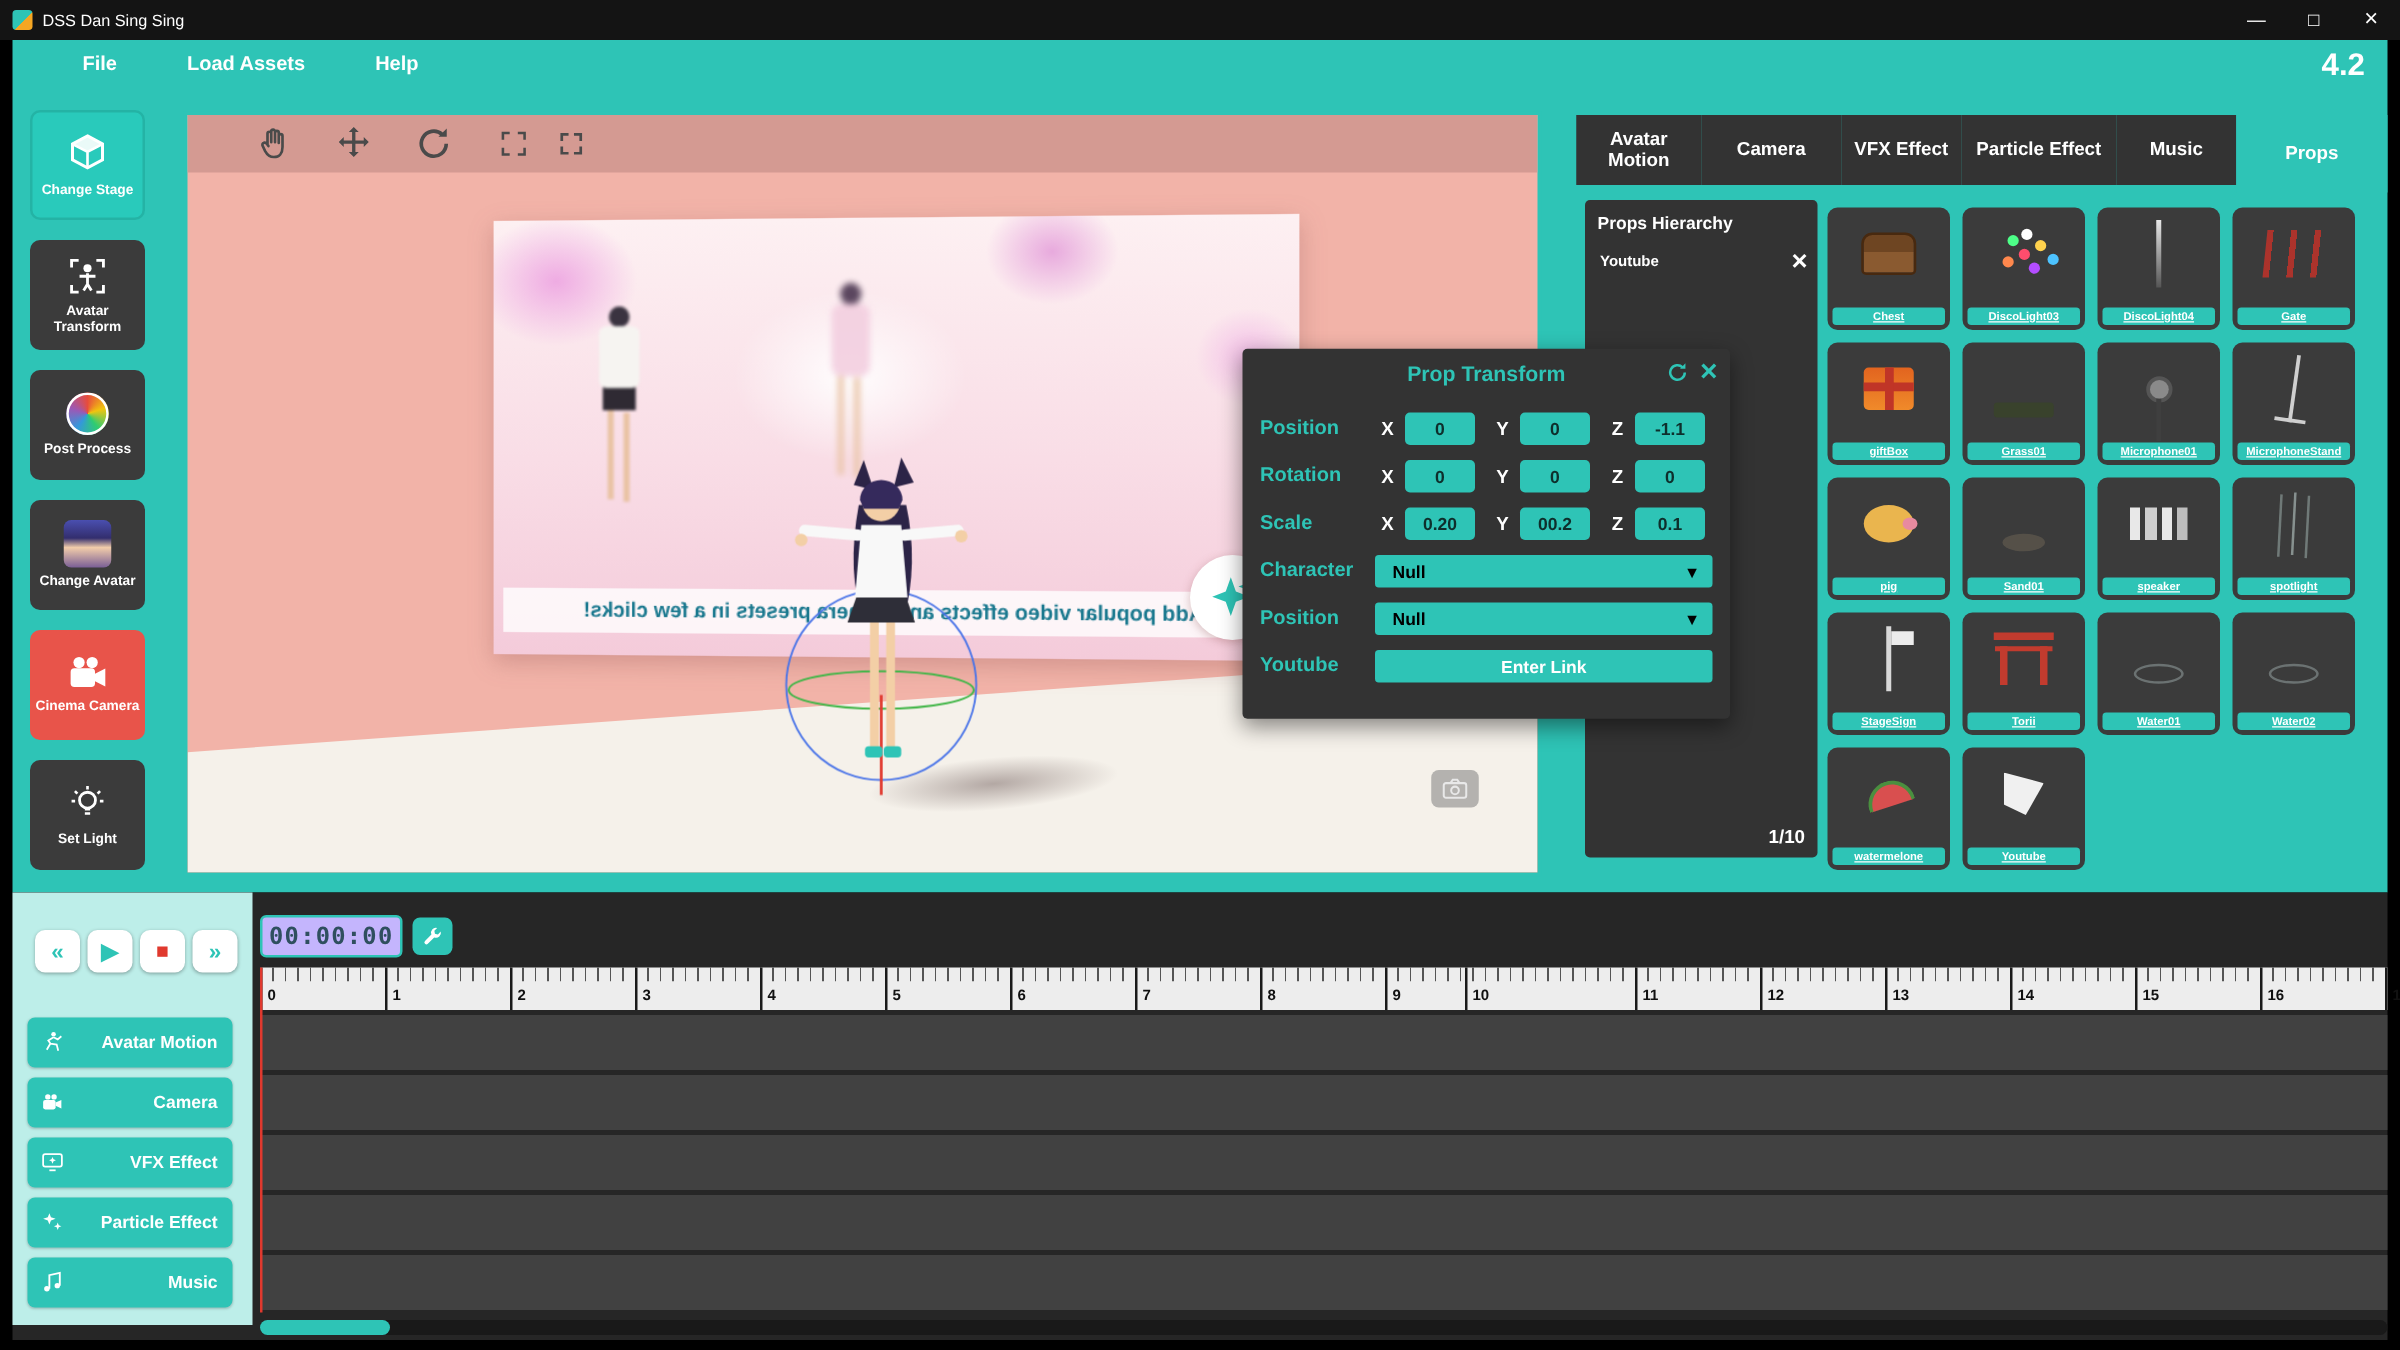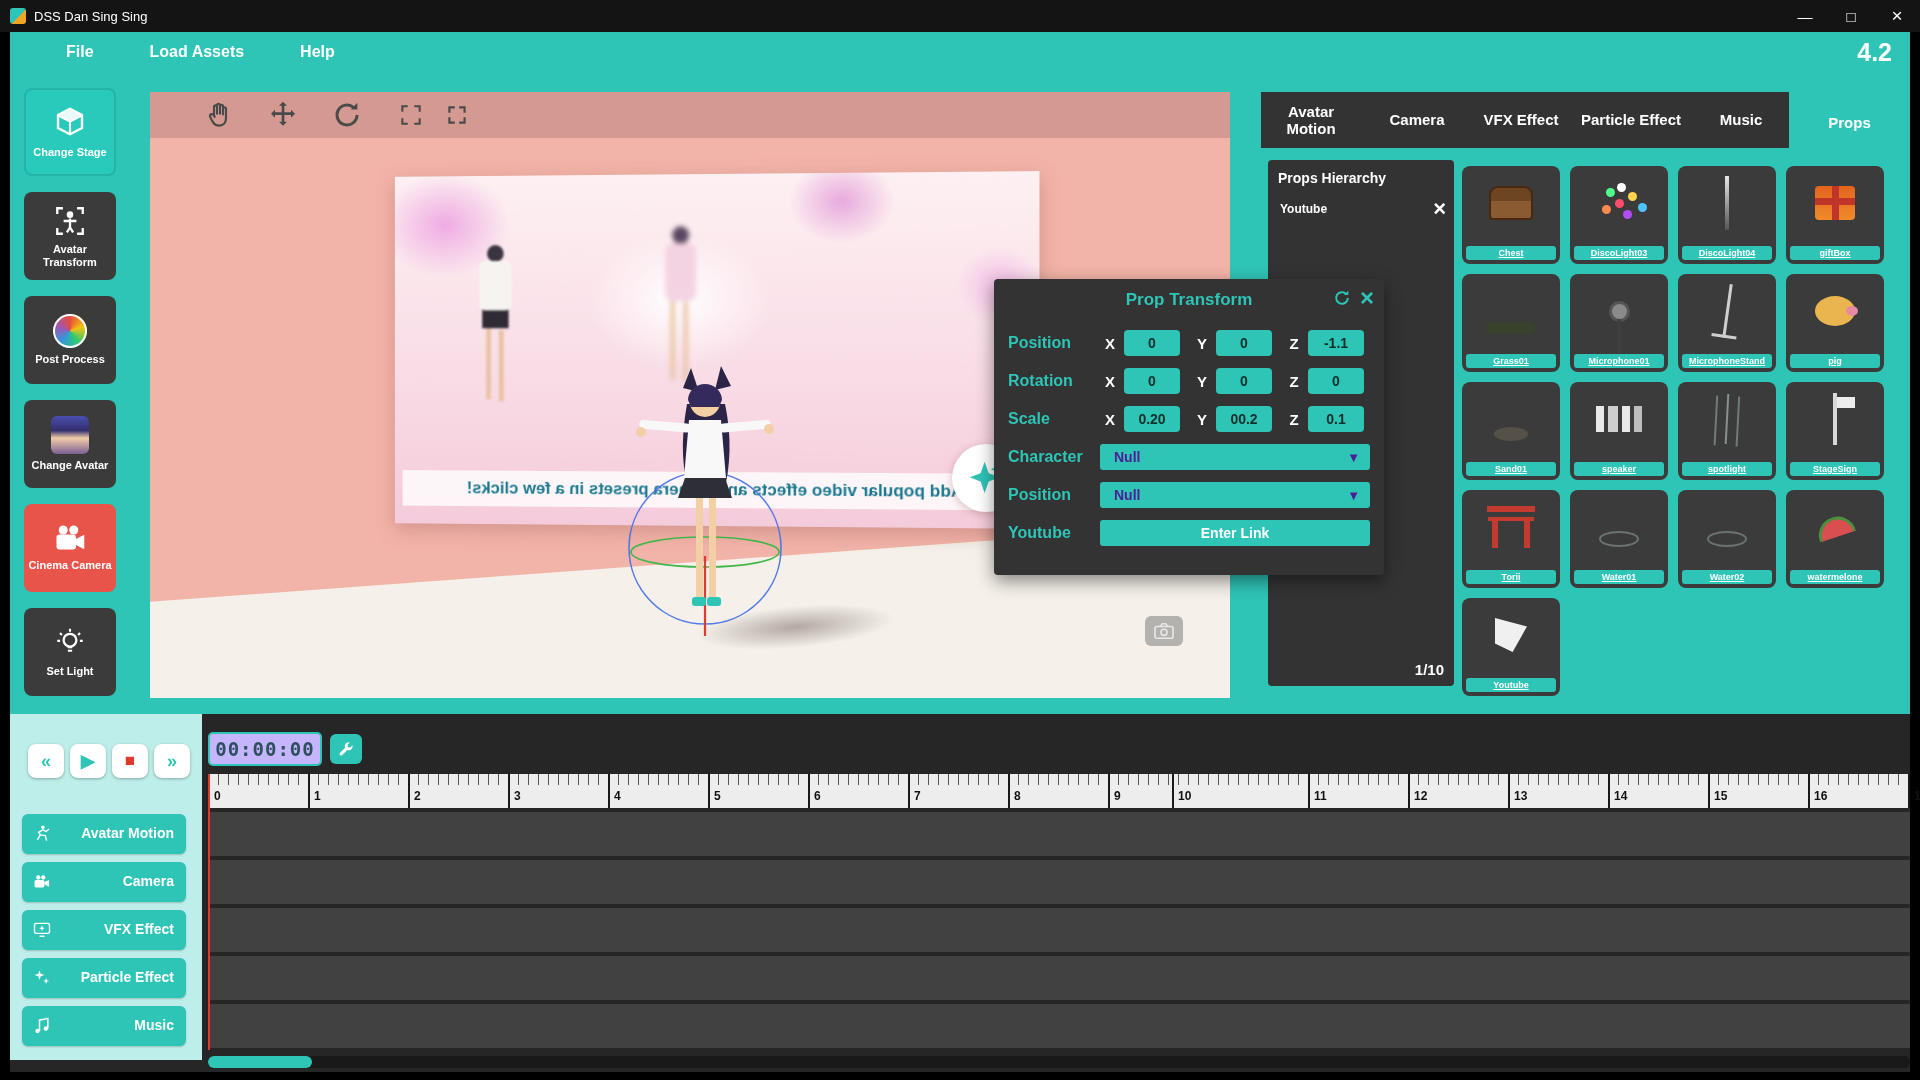--- a/index.html
+++ b/index.html
@@ -107,21 +107,21 @@
   .transform-panel { position:absolute; left:994px; top:279px; width:390px; height:296px; background:#333; border-radius:4px; box-shadow:0 6px 18px rgba(0,0,0,.45); z-index:6; }
   .tp-header { position:relative; height:42px; display:flex; align-items:center; justify-content:center; }
   .tp-title { color:#2ec4b6; font-weight:bold; font-size:17px; }
   .tp-hicons { position:absolute; right:10px; top:8px; display:flex; gap:8px; align-items:center; }
   .tp-x { color:#2ec4b6; font-size:24px; font-weight:bold; line-height:22px; }
   .tp-row { position:absolute; left:14px; right:14px; height:28px; display:flex; align-items:center; }
   .tp-label { width:92px; color:#2ec4b6; font-weight:bold; font-size:16px; }
   .tp-axis { width:20px; color:#fff; font-weight:bold; font-size:15px; text-align:center; margin-right:4px; }
   .tp-value { width:56px; height:26px; background:#2ec4b6; border-radius:4px; color:#0e2f2c; font-weight:bold; font-size:14px; display:flex; align-items:center; justify-content:center; margin-right:12px; }
   .tp-value:last-child { margin-right:0; }
-  .tp-dropdown { flex:1; height:26px; background:#2ec4b6; border-radius:3px; display:flex; align-items:center; color:#4c1d95; font-weight:bold; font-size:14px; padding:0 10px 0 14px; }
+  .tp-dropdown { flex:1; height:26px; background:#2ec4b6; border-radius:3px; display:flex; align-items:center; color:#000000; font-weight:bold; font-size:14px; padding:0 10px 0 14px; }
   .dd-arrow { margin-left:auto; font-size:13px; }
   .tp-button { flex:1; height:26px; background:#2ec4b6; border-radius:3px; display:flex; align-items:center; justify-content:center; color:#fff; font-weight:bold; font-size:14px; }
 
   
   .timeline-bg { position:absolute; left:10px; top:714px; width:1900px; height:358px; background:#262626; }
   .tl-left { position:absolute; left:10px; top:714px; width:192px; height:346px; background:#bdeee9; }
   .ctrl-btn { position:absolute; top:744px; width:36px; height:34px; background:#fff; border-radius:8px; display:flex; align-items:center; justify-content:center; color:#2ec4b6; font-weight:bold; font-size:18px; box-shadow:0 1px 3px rgba(0,0,0,.3); }
   .ctrl-stop { color:#e0392e; font-size:17px; }
   .time-box { position:absolute; left:208px; top:732px; width:114px; height:34px; background:#c4b5fd; border:2px solid #2ec4b6; border-radius:5px; display:flex; align-items:center; justify-content:center; color:#2f4f5f; font-family:"DejaVu Sans Mono", monospace; font-weight:bold; font-size:19px; letter-spacing:1px; }
   .wrench-btn { position:absolute; left:330px; top:734px; width:32px; height:30px; background:#2ec4b6; border-radius:6px; display:flex; align-items:center; justify-content:center; }
@@ -309,20 +309,26 @@
         <div class="thumb t-disco3">
           <i></i>
         </div>
         <div class="prop-label">DiscoLight03</div>
       </div>
     <div class="prop-cell">
         <div class="thumb t-disco4">
           <i></i>
         </div>
         <div class="prop-label">DiscoLight04</div>
+      </div>
+    <div class="prop-cell">
+        <div class="thumb t-gate">
+          <i></i>
+        </div>
+        <div class="prop-label">Gate</div>
       </div>
     <div class="prop-cell">
         <div class="thumb t-gift">
           <i></i>
         </div>
         <div class="prop-label">giftBox</div>
       </div>
     <div class="prop-cell">
         <div class="thumb t-grass">
           <i></i>

